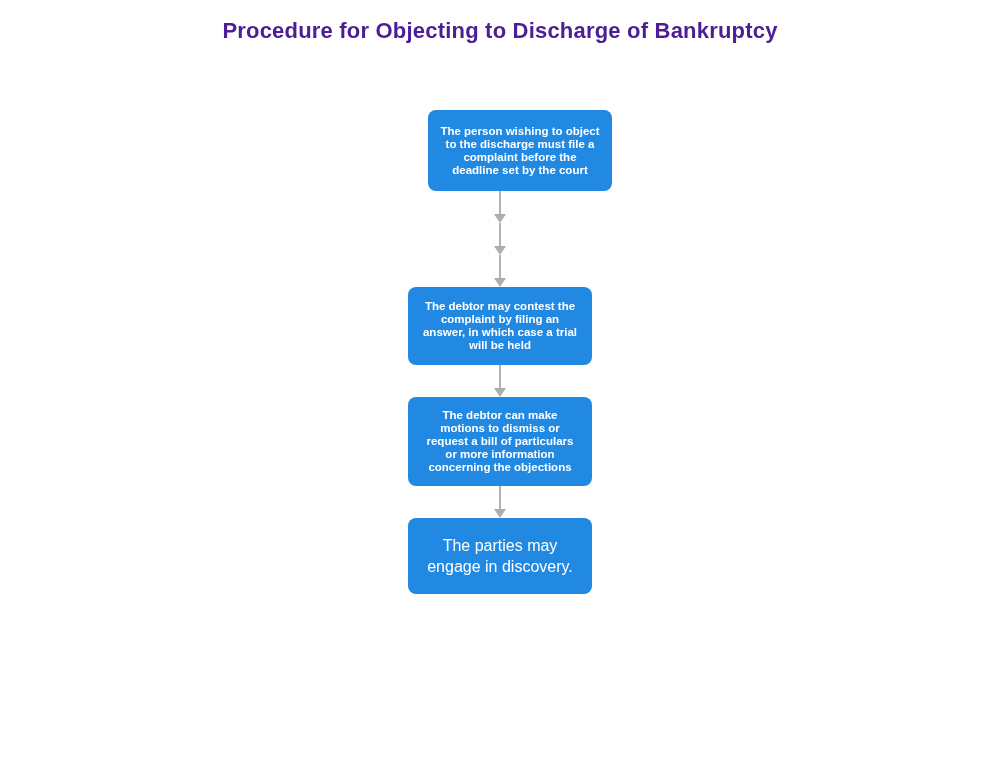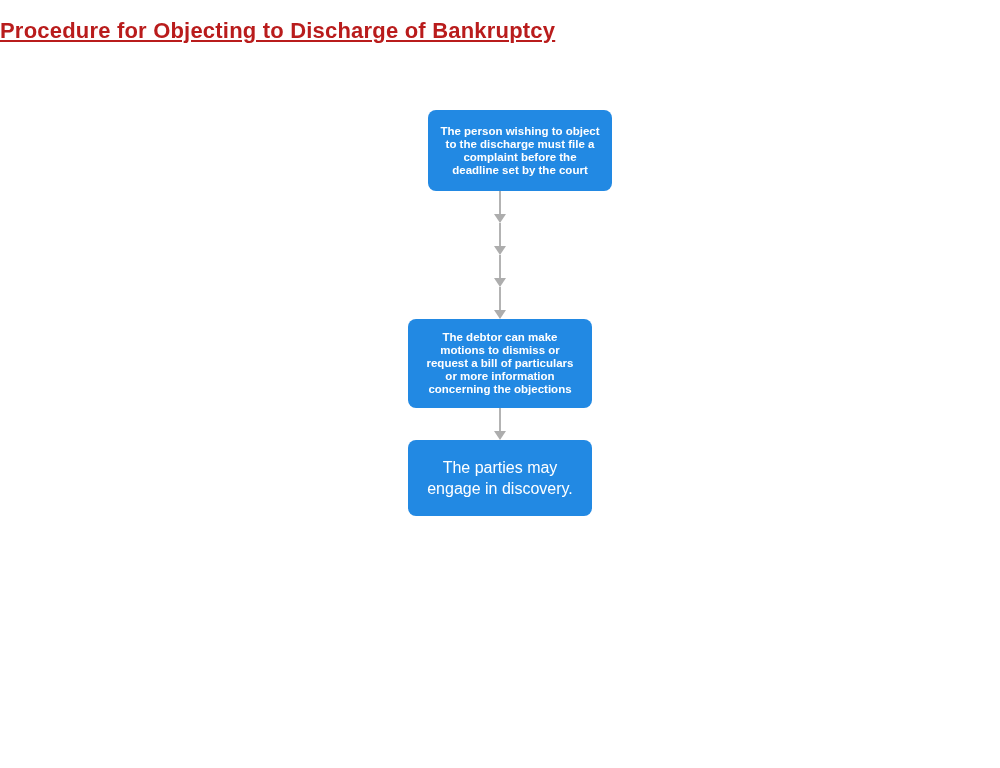--- a/index.html
+++ b/index.html
@@ -13,26 +13,25 @@
     width: 1000px;
     height: 768px;
     background: #ffffff;
     overflow: hidden;
   }
   .page-title {
     position: absolute;
     top: 18px;
     left: 0;
     width: 100%;
-    text-align: left;
+    text-align: center;
     font-size: 22px;
     font-weight: bold;
-    color: #b91c1c;
+    color: #4c1d95;
     letter-spacing: 0.2px;
-    text-decoration: underline;
   }
   .flow {
     position: absolute;
     top: 110px;
     left: 50%;
     transform: translateX(-50%);
     display: flex;
     flex-direction: column;
     align-items: center;
   }
@@ -106,20 +105,23 @@
     </div>
 
     <div class="connector"></div>
 
 
     <div class="connector"></div>
 
 
     <div class="connector"></div>
 
+    <div class="node small n4">
+      <span>The debtor may contest the complaint by filing an answer, in which case a trial will be held</span>
+    </div>
 
     <div class="connector"></div>
 
     <div class="node small n5">
       <span>The debtor can make motions to dismiss or request a bill of particulars or more information concerning the objections</span>
     </div>
 
     <div class="connector"></div>
 
     <div class="node large n6">

